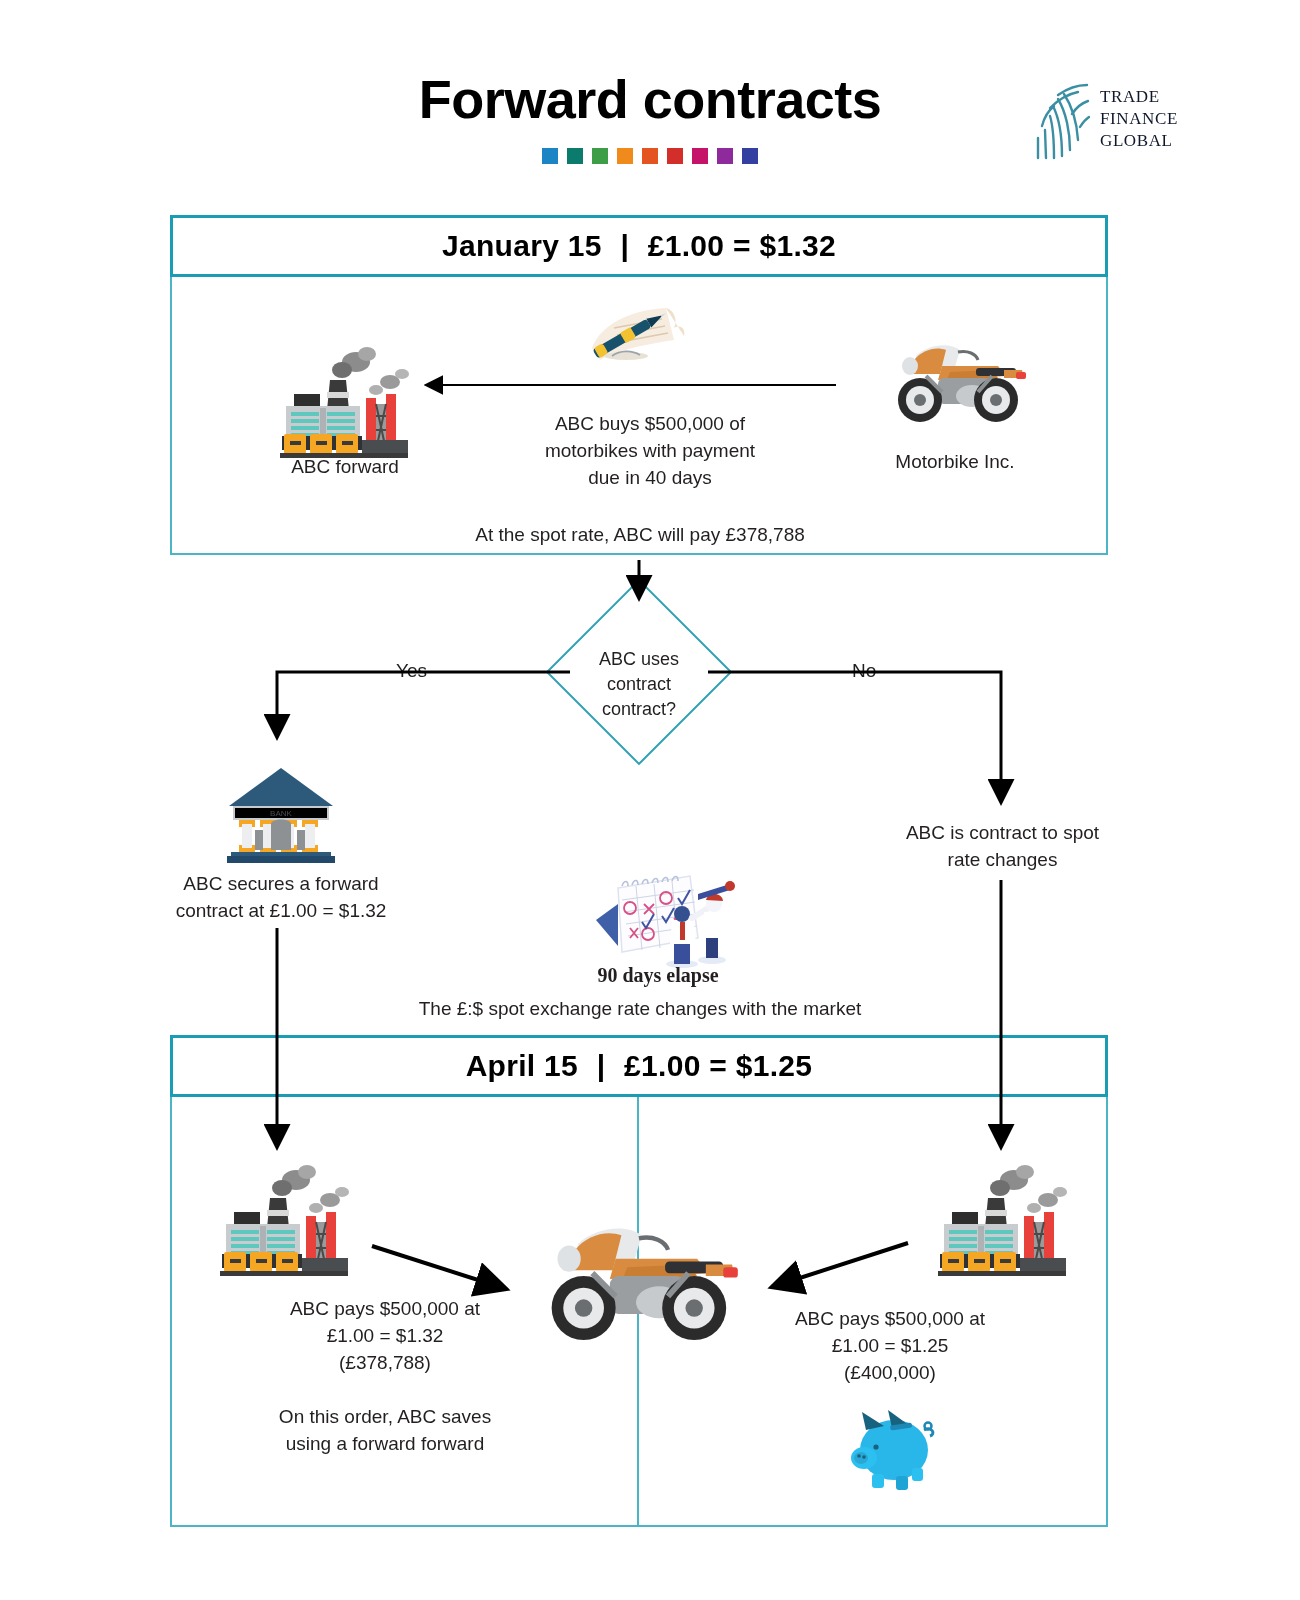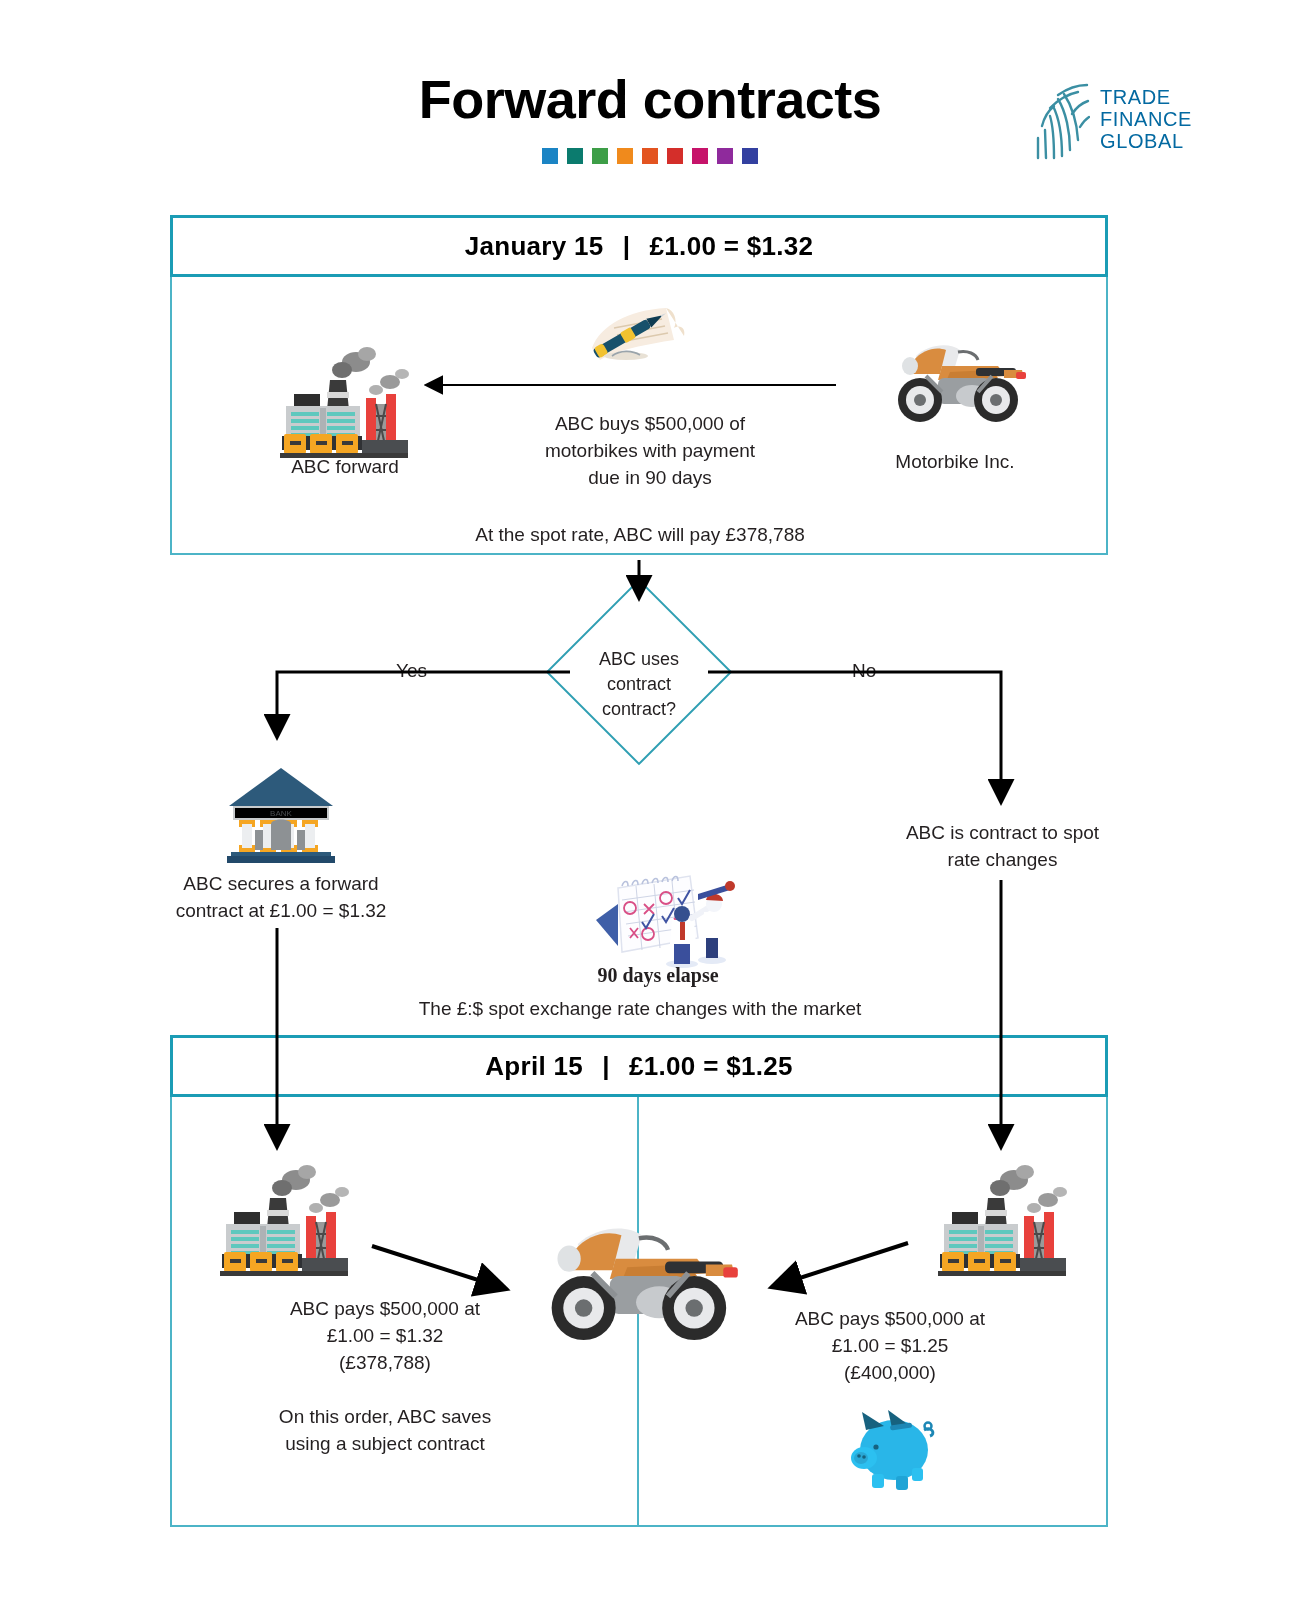--- a/index.html
+++ b/index.html
@@ -22,31 +22,31 @@
   .swatches {
     position: absolute; left: 0; top: 148px; width: 1300px;
     display: flex; justify-content: center; gap: 9px;
   }
   .swatch { width: 16px; height: 16px; }
 
   .logo { position: absolute; left: 1028px; top: 80px; width: 165px; height: 86px; }
   .logo-mark { position: absolute; left: 0; top: 0; width: 62px; height: 80px; }
   .logo-text {
     position: absolute; left: 72px; top: 6px;
-    font-size: 20px; line-height: 22px; letter-spacing: 0.6px;
-    color: #0369a1; font-family: Liberation Sans, sans-serif;
+    font-size: 17px; line-height: 22px; letter-spacing: 0.6px;
+    color: #0f172a; font-family: Liberation Serif, serif;
   }
 
   
   .tealbox { position: absolute; border: 3px solid #1b9cb5; background: #fff; }
   .tealbar {
     position: absolute; border: 3px solid #1b9cb5; background: #fff;
     display: flex; align-items: center; justify-content: center;
   }
-  .bar-text { font-size: 26px; font-weight: bold; color: #000; letter-spacing: 0.3px; }
+  .bar-text { font-size: 30px; font-weight: bold; color: #000; letter-spacing: 0.3px; }
   .bar-sep { display: inline-block; width: 46px; text-align: center; font-weight: bold; }
 
   .thinline { position: absolute; background: #4cb4c7; }
 
   
   .txt { position: absolute; font-size: 19px; line-height: 27px; color: #231f20; text-align: center; }
   .txt.b { font-weight: bold; font-size: 20px; font-family: Liberation Serif, serif; }
   .savings { color: #1b9cb5; font-weight: bold; font-size: 25px; line-height: 34px; }
 
   .caption { position: absolute; font-size: 19px; color: #231f20; text-align: center; }
@@ -208,21 +208,21 @@
       <path d="M46 40 L62 56 M112 40 L98 56" stroke="#8d9194" stroke-width="4" fill="none"></path>
       <path d="M78 16 C88 14 96 18 98 24" stroke="#6b6e70" stroke-width="3" fill="none"></path>
       <ellipse cx="30" cy="30" rx="8" ry="9" fill="#dfe2e4"></ellipse>
     </g>
   </svg>
   <div class="caption" style="left:860px; top:451px; width:190px;">Motorbike Inc.</div>
 
   <div class="txt" style="left:470px; top:410px; width:360px;">
     <div>ABC buys $500,000 of</div>
     <div>motorbikes with payment</div>
-    <div>due in 90 days</div>
+    <div>due in 40 days</div>
   </div>
 
   <div class="txt" style="left:340px; top:521px; width:600px;">At the spot rate, ABC will pay £378,788</div>
 
   <div class="diamond" style="left:573px; top:606px;"></div>
   <div class="diamond-label" style="left:544px; top:647px;">
     <div>ABC uses</div>
     <div>contract</div>
     <div>contract?</div>
   </div>
@@ -443,21 +443,21 @@
     </g>
   </svg>
 
   <div class="txt" style="left:225px; top:1295px; width:320px;">
     <div>ABC pays $500,000 at</div>
     <div>£1.00 = $1.32</div>
     <div>(£378,788)</div>
   </div>
   <div class="txt" style="left:215px; top:1403px; width:340px;">
     <div>On this order, ABC saves</div>
-    <div>using a subject contract</div>
+    <div>using a forward forward</div>
   </div>
 
   <div class="txt" style="left:730px; top:1305px; width:320px;">
     <div>ABC pays $500,000 at</div>
     <div>£1.00 = $1.25</div>
     <div>(£400,000)</div>
   </div>
 
   <svg class="icon" style="left:840px; top:1406px; width:100px; height:86px;" viewBox="0 0 100 86">
     <g>

